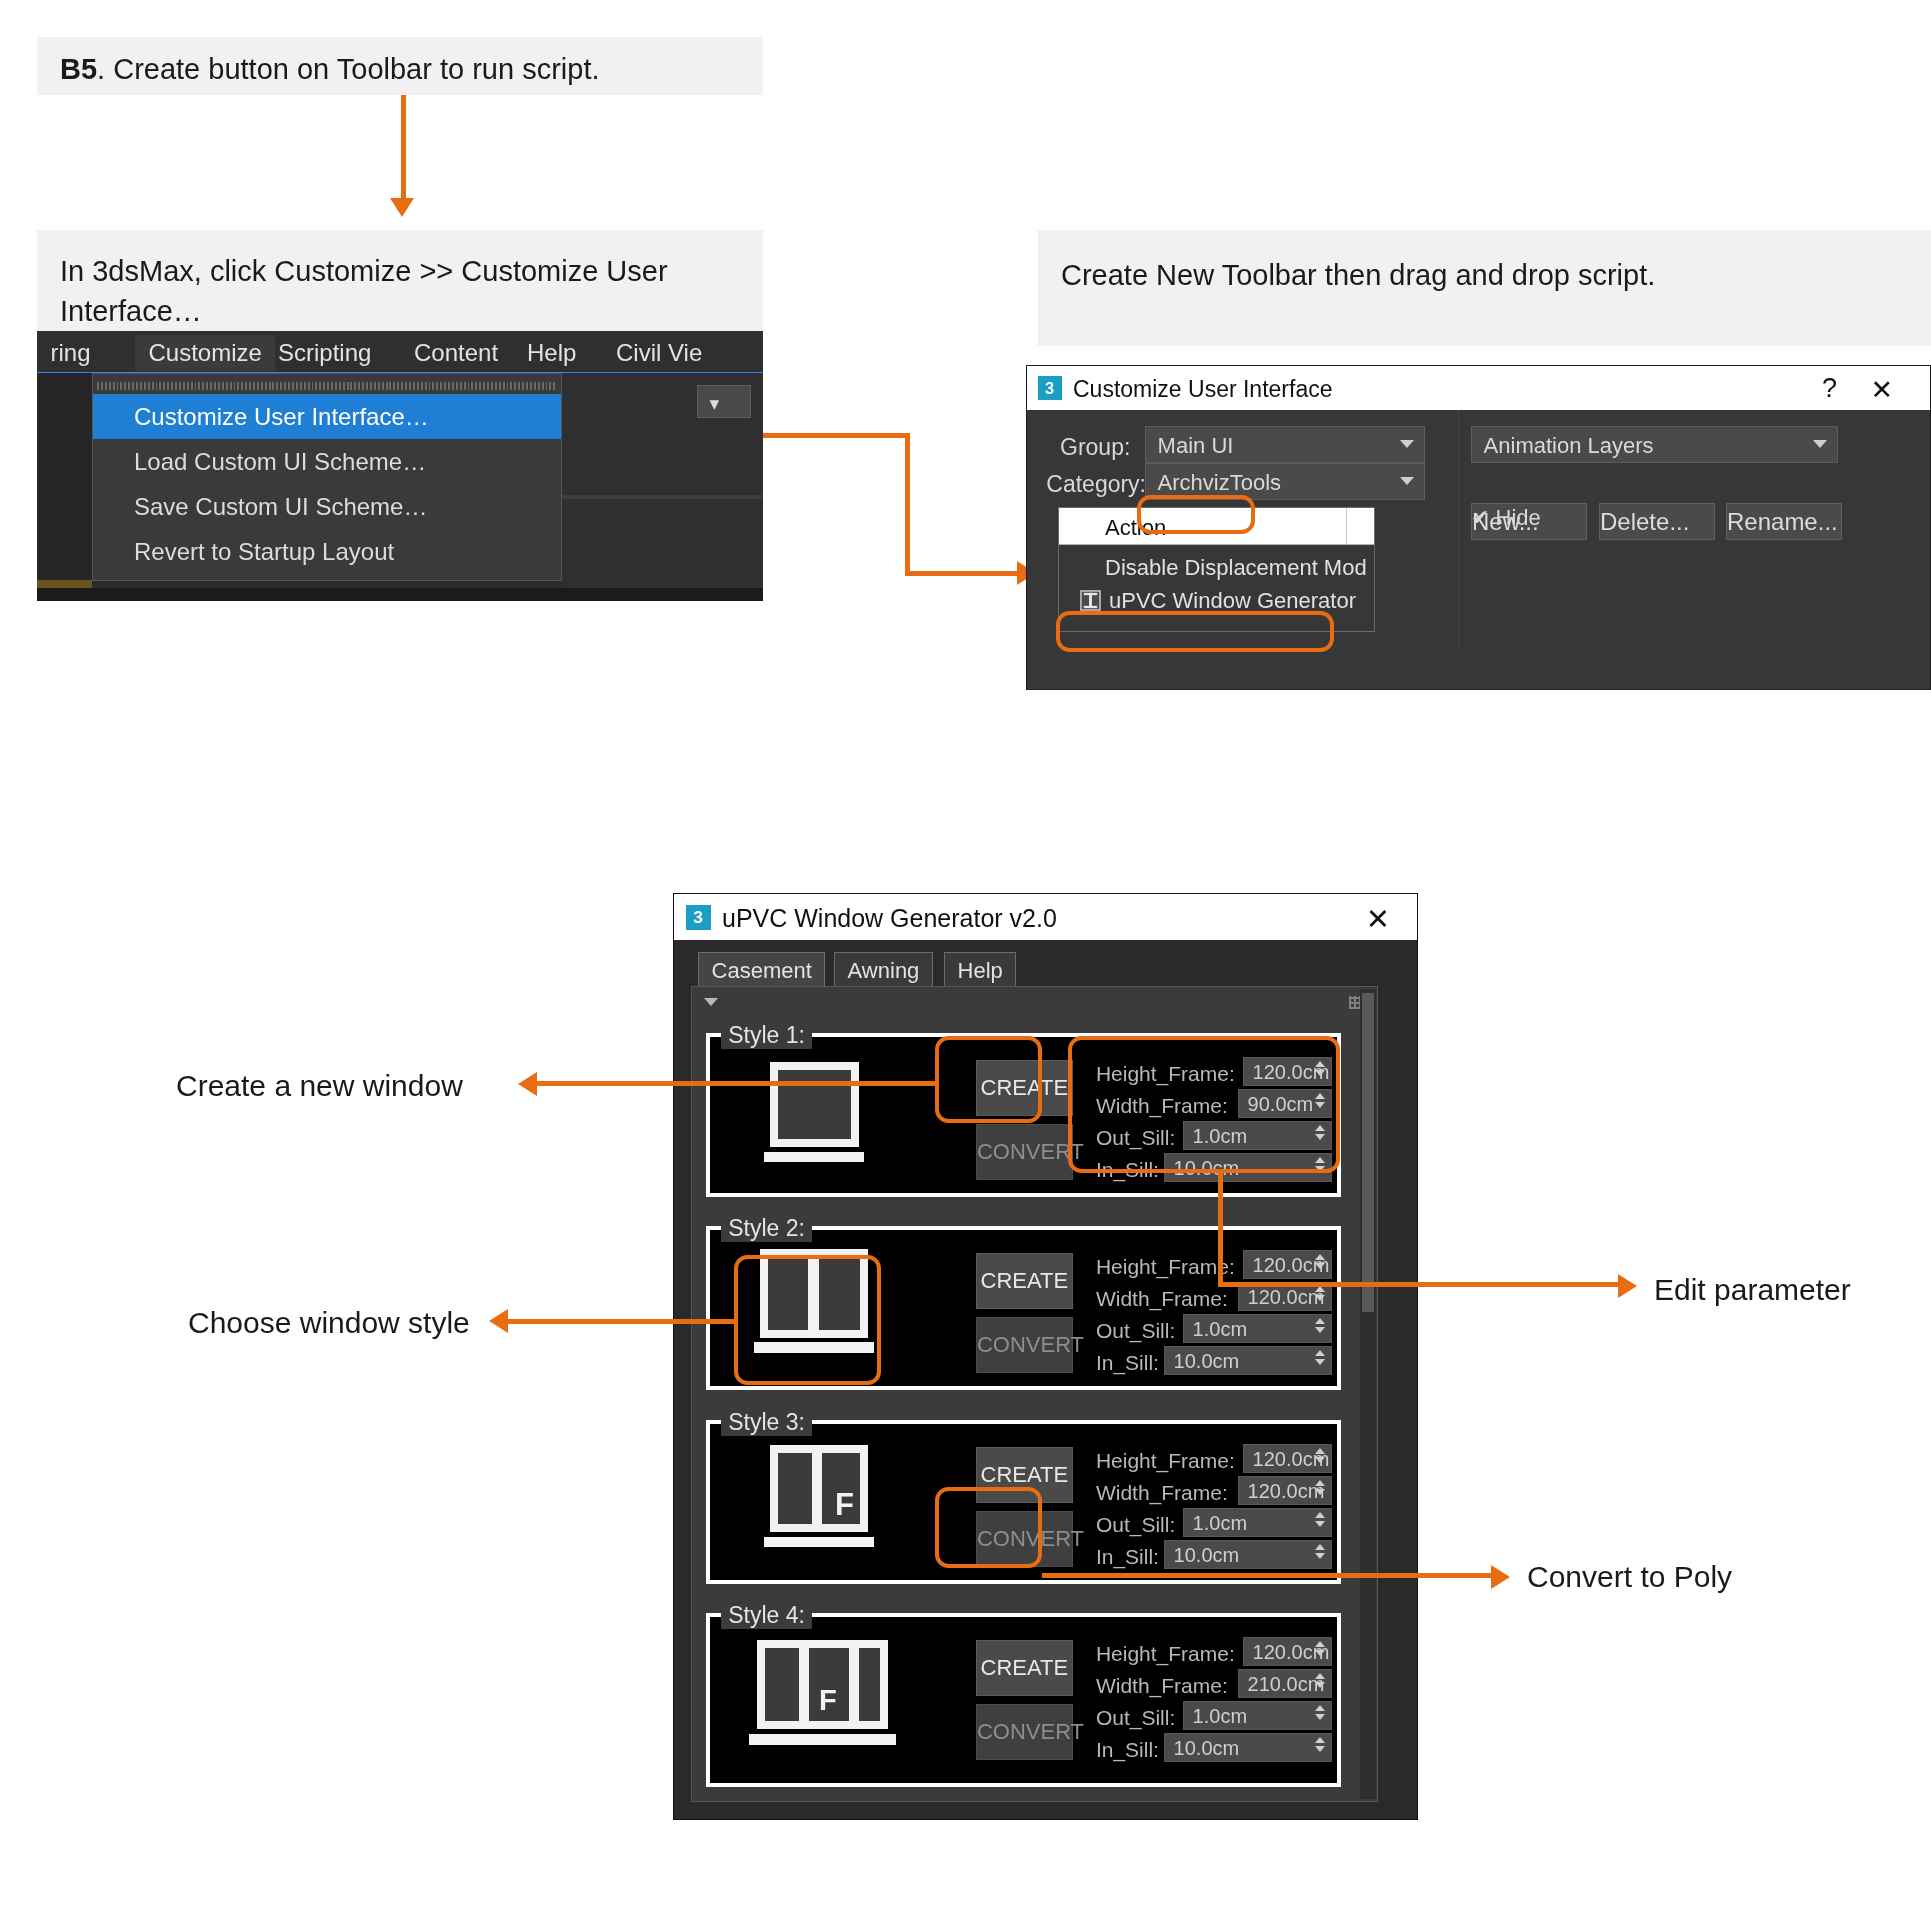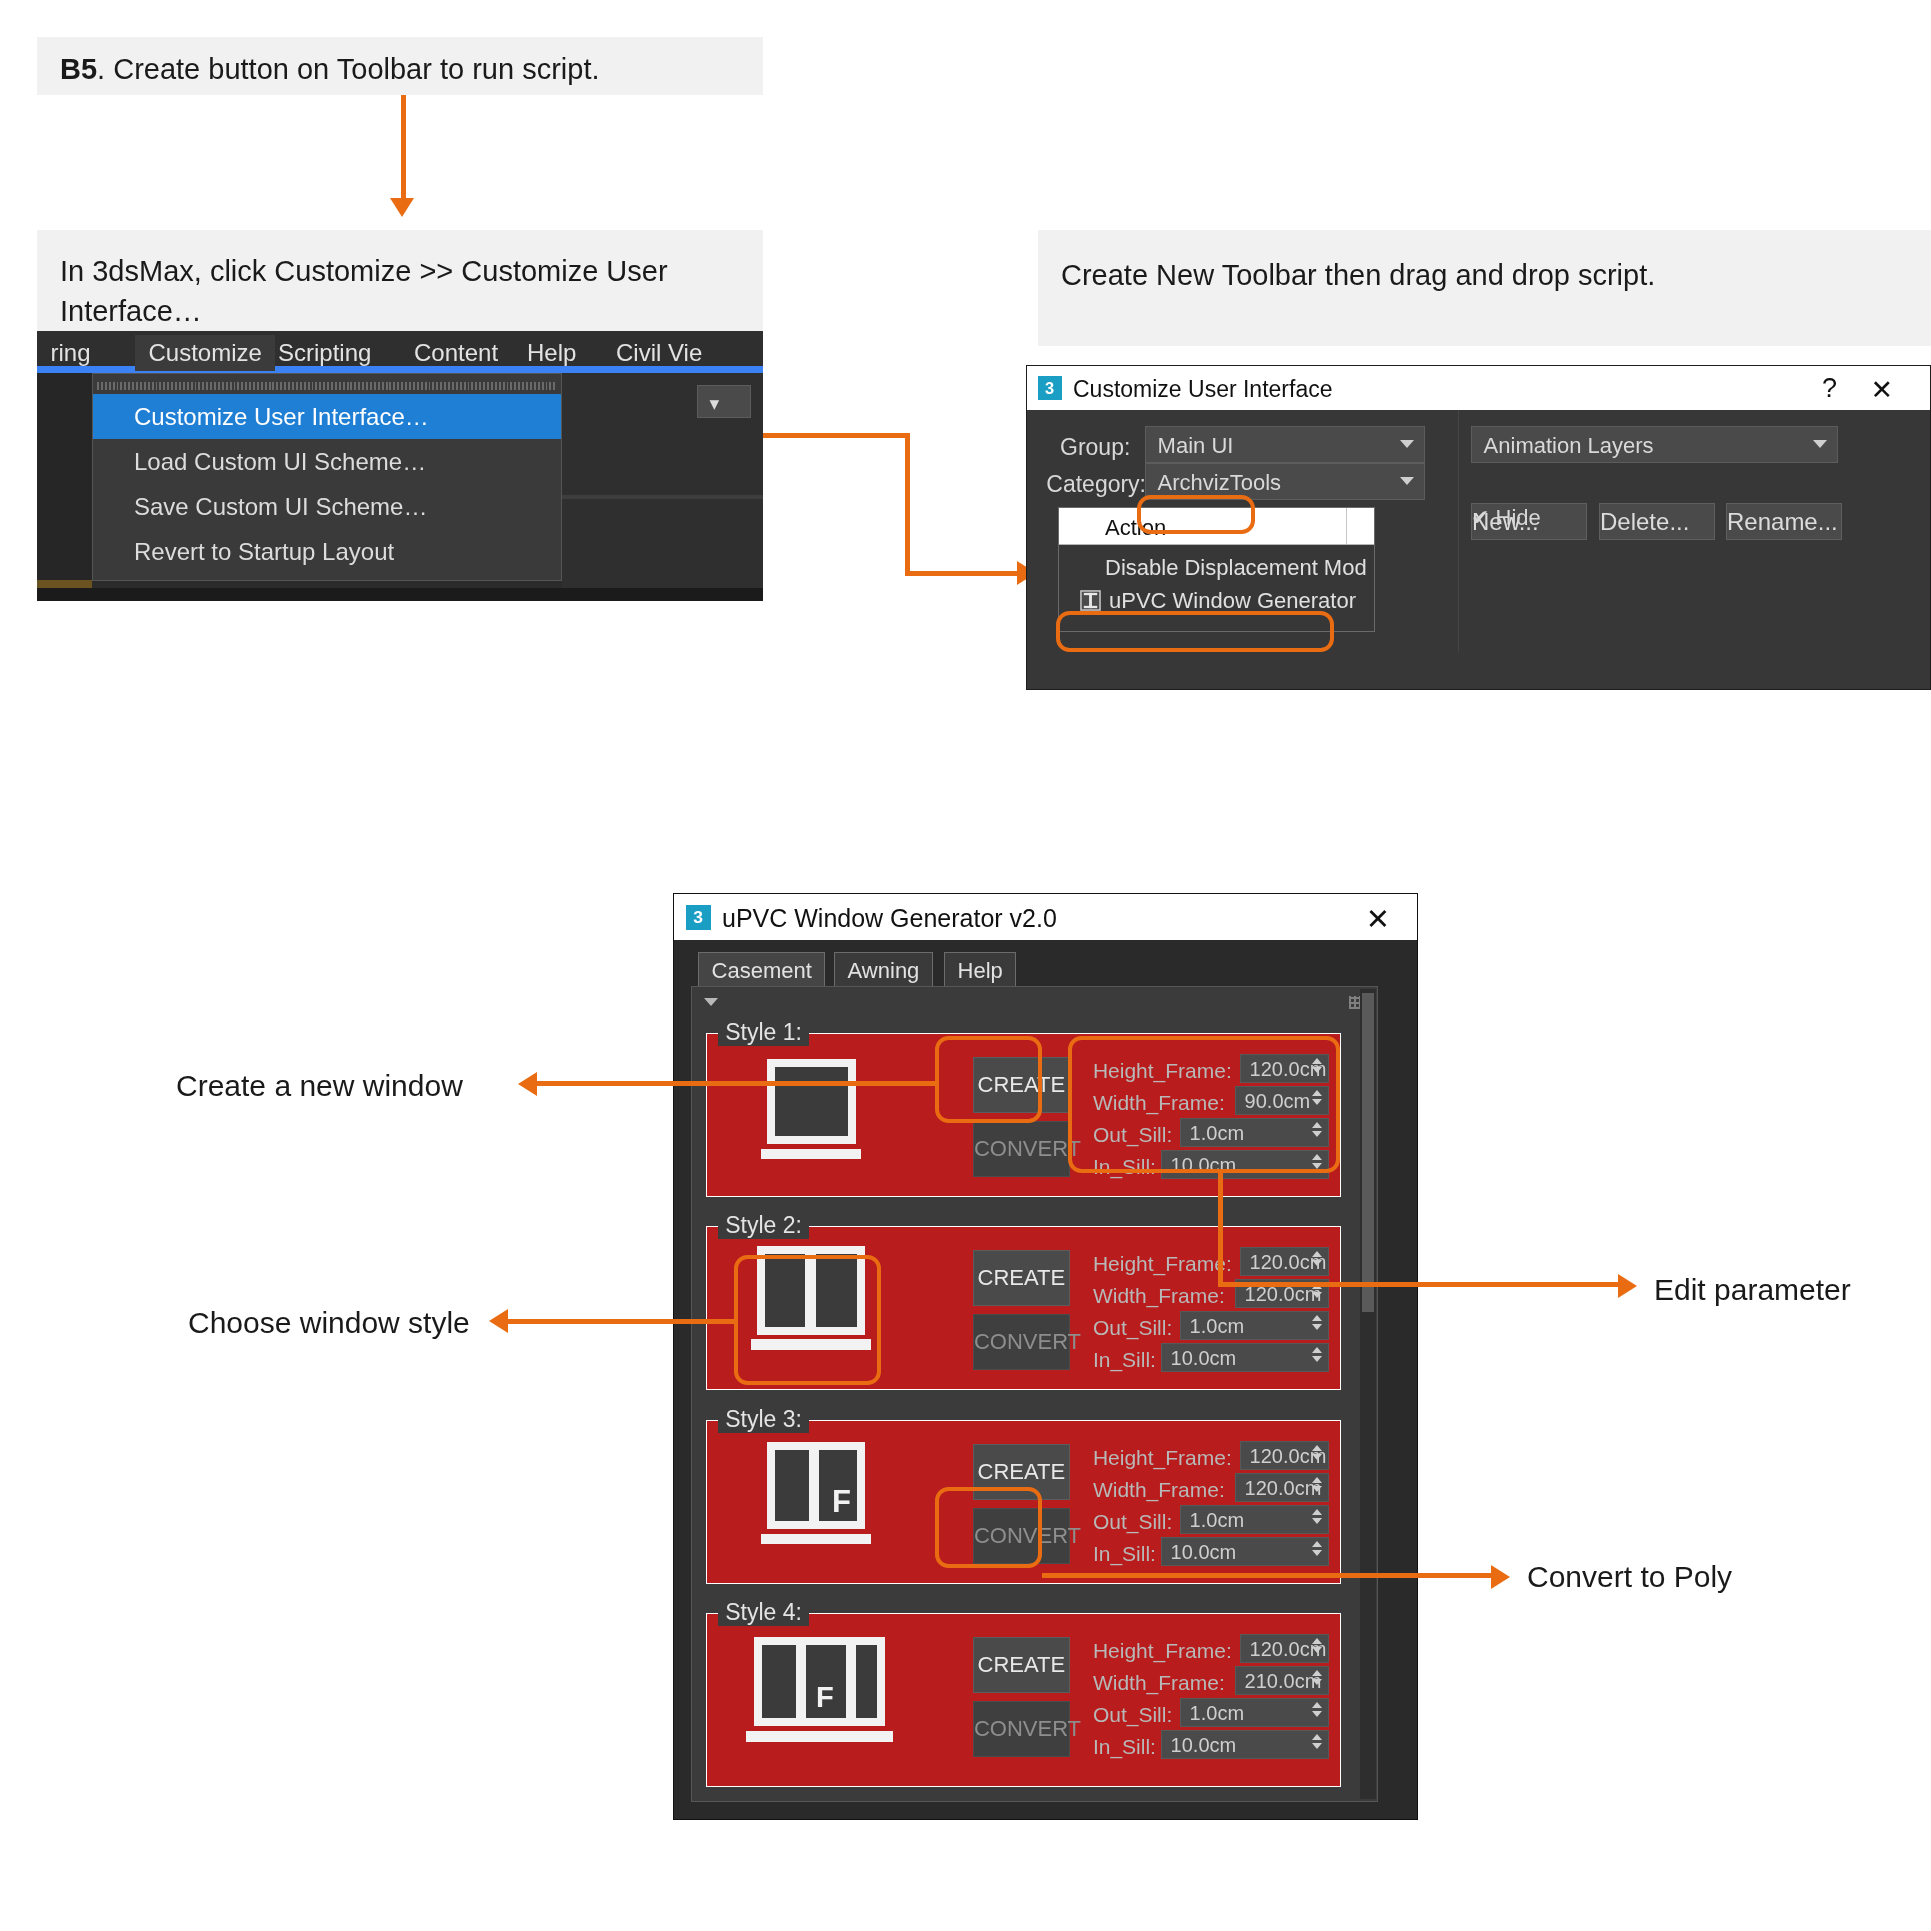--- a/index.html
+++ b/index.html
@@ -30,21 +30,21 @@
   .ah-left  { border-top:12.6px solid transparent; border-bottom:12.6px solid transparent; border-right:19.3px solid #ea6c12; }
   .ah-right { border-top:12.6px solid transparent; border-bottom:12.6px solid transparent; border-left:19.3px solid #ea6c12; }
   .callout-label { font-size:30px; color:#1a1a1a; white-space:nowrap; }
 
   .hl-box { position:absolute; border:4.8px solid #ea6c12; border-radius:13.5px; pointer-events:none; }
 
   
   .maxmenu { background:#2b2b2b; overflow:hidden; }
   .maxmenu-bar {
     height:42px; background:#2f2f2f; position:relative;
-    border-bottom:7px solid #3b82f6;
+    border-bottom:1px solid #3b82f6;
   }
   .mi { position:absolute; top:7.7px; font-size:24px; color:#e3e3e3; }
   .mi.active { background:#3b3b3b; }
   .menu-drop {
     position:absolute; left:55px; top:42px; width:470px;
     background:#3a3a3a; border:1px solid #555;
     padding-top:7.7px; padding-bottom:5.8px;
   }
   .menu-drop .grip { height:8.7px; margin:0 3.9px 3.9px 3.9px;
      background:repeating-linear-gradient(90deg,#6a6a6a 0 1.9px,transparent 1.9px 3.9px); }
@@ -92,21 +92,21 @@
   .utab.sel { background:#454545; }
   .rollout { position:absolute; background:#3b3b3b; border:1px solid #565656; overflow:hidden; }
   .rollout-bar { height:29px; position:relative; background:#3b3b3b; }
   .rollout-bar .tri { position:absolute; left:11.6px; top:10.6px; width:0;height:0;
     border-left:7.7px solid transparent;border-right:7.7px solid transparent;border-top:8.7px solid #b9b9b9; }
   .rollout-bar .dots { position:absolute; right:15.4px; top:8.7px; width:13.5px; height:13.5px;
     background:repeating-linear-gradient(90deg,#8d8d8d 0 1.9px,transparent 1.9px 4.8px),
                repeating-linear-gradient(0deg,#8d8d8d 0 1.9px,transparent 1.9px 4.8px);
     opacity:.85; }
   .group {
-    position:absolute; border:1px solid #ffffff; background:#b91c1c;
+    position:absolute; border:4px solid #ffffff; background:#000000;
   }
   .group-label { position:absolute; top:-15.4px; left:11.6px; background:#3b3b3b;
     padding:0 6.8px; font-size:23px; color:#e4e4e4; }
   .cbtn { position:absolute; background:#4a4a4a; border:1px solid #5c5c5c;
     font-size:22px; color:#e8e8e8; text-align:center; }
   .cbtn.dim { color:#8e8e8e; background:#3f3f3f; border-color:#4c4c4c; }
   .prow { position:absolute; font-size:21px; color:#b8b8b8; }
   .pfield { position:absolute; height:29px; background:#4a4a4a; border:1px solid #585858; }
   .pfield span { position:absolute; left:8.7px; top:2.9px; font-size:20px; color:#cfcfcf; }
   .spin { position:absolute; right:4.8px; top:2.9px; width:12.6px; height:23px; }

